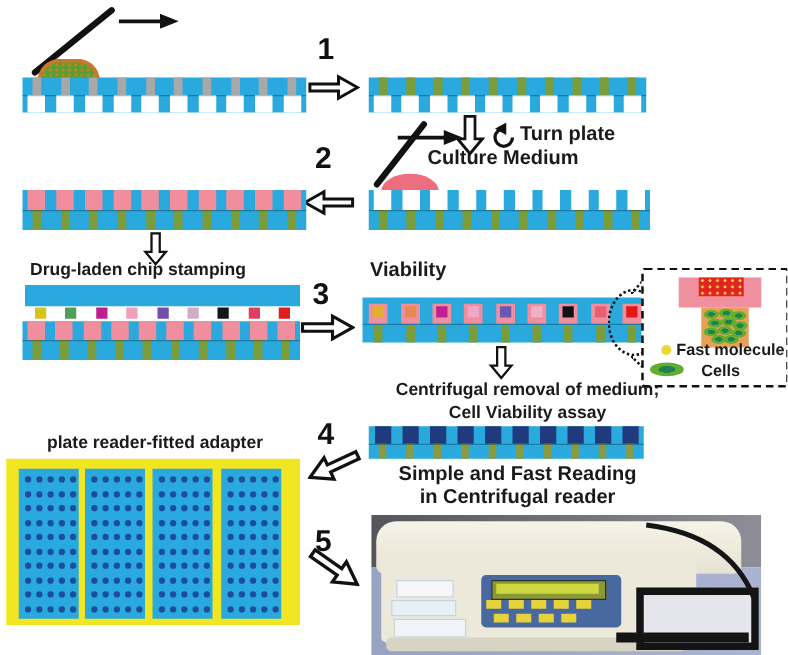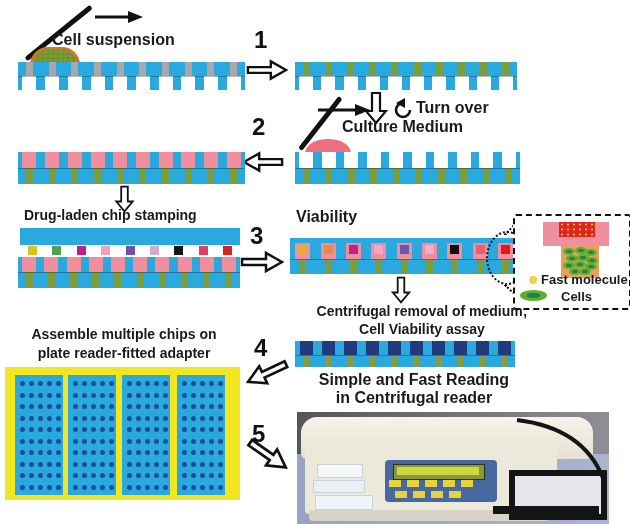--- a/index.html
+++ b/index.html
@@ -39,21 +39,20 @@
 </head>
 <body>
 
 <div id="canvas">
 
   <div class="scraper" style="left:26px;top:57px;width:84px;transform:rotate(-39deg);"></div>
   <svg class="abs" style="left:95px;top:11px;" width="48" height="12" viewBox="0 0 48 12">
     <line x1="0" y1="6" x2="34" y2="6" stroke="#111" stroke-width="3"></line>
     <polygon points="33,0 48,6 33,12" fill="#111"></polygon>
   </svg>
-  <div class="lbl f16" style="left:52px;top:31px;">Cell suspension</div>
   <div class="blob" style="left:30px;top:47px;width:44px;height:15px;"></div>
 
   <div class="chip" id="chip-a" style="left: 18px; top: 62px; width: 227px; height: 28px; background: rgb(41, 169, 222);">
       <div class="slot" style="left: 7.8px; top: 0px; width: 7px; height: 14px; background: rgb(168, 168, 168);"></div>
       <div class="slot" style="left: 4.3px; bottom: 0px; width: 14px; height: 14px; background: rgb(255, 255, 255);"></div>
       <div class="slot" style="left: 30.5px; top: 0px; width: 7px; height: 14px; background: rgb(168, 168, 168);"></div>
       <div class="slot" style="left: 27px; bottom: 0px; width: 14px; height: 14px; background: rgb(255, 255, 255);"></div>
       <div class="slot" style="left: 53.3px; top: 0px; width: 7px; height: 14px; background: rgb(168, 168, 168);"></div>
       <div class="slot" style="left: 49.8px; bottom: 0px; width: 14px; height: 14px; background: rgb(255, 255, 255);"></div>
       <div class="slot" style="left: 76px; top: 0px; width: 7px; height: 14px; background: rgb(168, 168, 168);"></div>
@@ -102,21 +101,21 @@
       <div class="midline" style="top: 14px;"></div>
     </div>
 
   <svg class="varrow" style="left:364px;top:90px;" width="24" height="36" viewBox="0 0 24 34">
     <polygon points="8,2 16,2 16,20 22,20 12,32 2,20 8,20" fill="#fff" stroke="#111" stroke-width="2.2"></polygon>
   </svg>
   <svg class="abs" style="left:392px;top:98px;" width="22" height="22" viewBox="0 0 22 22">
     <path d="M 11 5 A 7 7 0 1 0 18 12" fill="none" stroke="#111" stroke-width="2.6"></path>
     <polygon points="13,0 4,5 13,10" fill="#111"></polygon>
   </svg>
-  <div class="lbl f16" style="left:416px;top:99px;">Turn over</div>
+  <div class="lbl f16" style="left:416px;top:99px;">Turn plate</div>
 
   <div class="scraper" style="left:300px;top:147px;width:66px;transform:rotate(-52deg);"></div>
   <svg class="abs" style="left:318px;top:104px;" width="52" height="12" viewBox="0 0 52 12">
     <line x1="0" y1="6" x2="38" y2="6" stroke="#111" stroke-width="3"></line>
     <polygon points="37,0 52,6 37,12" fill="#111"></polygon>
   </svg>
   <div class="lbl f16" style="left:342px;top:118px;">Culture Medium</div>
   <div class="droplet" style="left:305px;top:139px;width:46px;height:14px;"></div>
 
   <div class="chip" id="chip-c" style="left: 295px; top: 152px; width: 225px; height: 32px; background: rgb(41, 169, 222);">
@@ -302,21 +301,20 @@
       <div class="slot" style="left: 180.5px; top: 0px; width: 13px; height: 14px; background: rgb(32, 59, 125);"></div>
       <div class="slot" style="left: 184px; bottom: 0px; width: 6px; height: 12px; background: rgb(138, 154, 64);"></div>
       <div class="slot" style="left: 202.5px; top: 0px; width: 13px; height: 14px; background: rgb(32, 59, 125);"></div>
       <div class="slot" style="left: 206px; bottom: 0px; width: 6px; height: 12px; background: rgb(138, 154, 64);"></div>
       <div class="midline" style="top: 14px;"></div>
     </div>
 
   <div class="lbl f16 center" style="left:300px;top:371px;width:228px;">Simple and Fast Reading</div>
   <div class="lbl f16 center" style="left:300px;top:389px;width:228px;">in Centrifugal reader</div>
 
-  <div class="lbl f17 center" style="left:8px;top:326px;width:232px;">Assemble multiple chips on</div>
   <div class="lbl f17 center" style="left:8px;top:345px;width:232px;">plate reader-fitted adapter</div>
 
   <div id="plate" style="background: rgb(242, 230, 34);">
     <div class="adapter-chip" style="left: 10px; background: rgb(41, 169, 222);">
         <div class="slot" style="left: 5px; top: 6px; width: 5px; height: 5px; border-radius: 50%; background: rgb(28, 76, 156);"></div>
         <div class="slot" style="left: 14px; top: 6px; width: 5px; height: 5px; border-radius: 50%; background: rgb(28, 76, 156);"></div>
         <div class="slot" style="left: 23px; top: 6px; width: 5px; height: 5px; border-radius: 50%; background: rgb(28, 76, 156);"></div>
         <div class="slot" style="left: 32px; top: 6px; width: 5px; height: 5px; border-radius: 50%; background: rgb(28, 76, 156);"></div>
         <div class="slot" style="left: 41px; top: 6px; width: 5px; height: 5px; border-radius: 50%; background: rgb(28, 76, 156);"></div>
         <div class="slot" style="left: 5px; top: 17.5px; width: 5px; height: 5px; border-radius: 50%; background: rgb(28, 76, 156);"></div>

